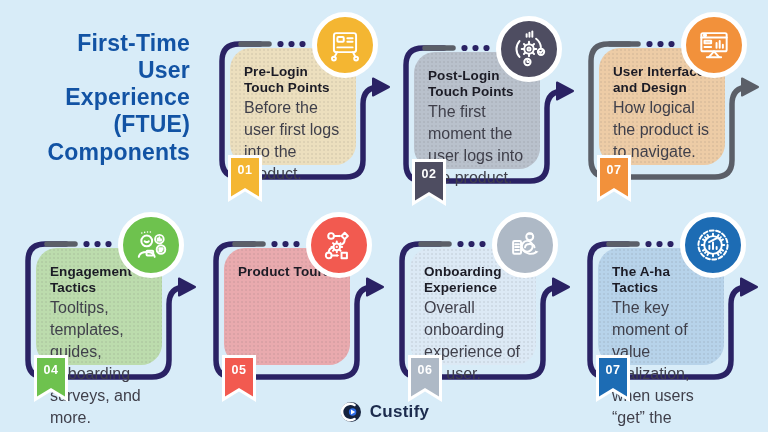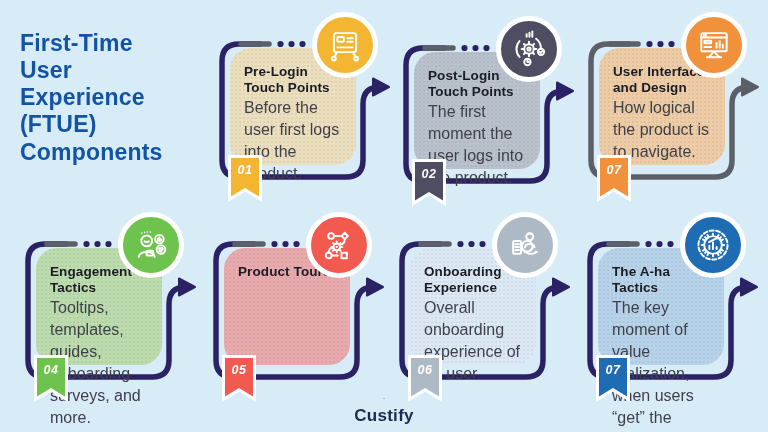--- a/index.html
+++ b/index.html
@@ -4,20 +4,21 @@
 <style>
   html,body{margin:0;padding:0;}
   body{font-family:"Liberation Sans","DejaVu Sans",sans-serif;}
   #canvas{position:relative;width:768px;height:432px;background:#D8ECF8;overflow:hidden;}
 
   
   .page-title{
     position:absolute;left:20px;top:30px;width:170px;
     font-size:23px;font-weight:800;line-height:1.18;color:#1253A4;
     letter-spacing:0.2px;
+    text-align:right;
   }
 
   
   .module{position:absolute;width:190px;height:200px;}
   .route{position:absolute;left:0;top:0;overflow:visible;}
   .route .main{fill:none;stroke:var(--path);stroke-width:5.5;stroke-linecap:round;stroke-linejoin:round;}
   .route .dash{stroke:#5B5F68;stroke-width:5.5;stroke-linecap:round;}
   .route .dot{fill:#2A2264;}
   .route .arrowhead{fill:var(--path);stroke:var(--path);stroke-width:2;stroke-linejoin:round;}
 
@@ -39,27 +40,27 @@
   .circle svg{width:38px;height:38px;}
   .ic{fill:none;stroke:#ffffff;stroke-width:1.25;stroke-linecap:round;stroke-linejoin:round;}
   .icf{fill:#ffffff;stroke:none;}
 
   .badge{position:absolute;left:14px;top:143px;width:34px;height:48px;}
   .badge svg{position:absolute;left:0;top:0;}
   .ribbon-outer{fill:#ffffff;}
   .ribbon-inner{fill:var(--accent);}
   .badge-num{
     position:absolute;left:0;top:8px;width:34px;text-align:center;
-    font-size:12.5px;font-weight:700;color:#ffffff;letter-spacing:0.5px;font-style:italic;
+    font-size:12.5px;font-weight:700;color:#ffffff;letter-spacing:0.5px;
   }
 
   
   .footer{
     position:absolute;left:0;right:0;top:398px;height:28px;
-    display:flex;align-items:center;justify-content:center;gap:7px;flex-direction:column;
+    display:flex;align-items:center;justify-content:center;gap:7px;
   }
   .brand-text{font-size:17px;font-weight:700;color:#1C2B4D;letter-spacing:0.3px;}
 </style>
 </head>
 <body>
 
 <div id="canvas" style="background: rgb(216, 236, 248);">
 
   <div class="page-title" style="color: rgb(18, 83, 164);">First-Time User Experience (FTUE) Components</div>
 

